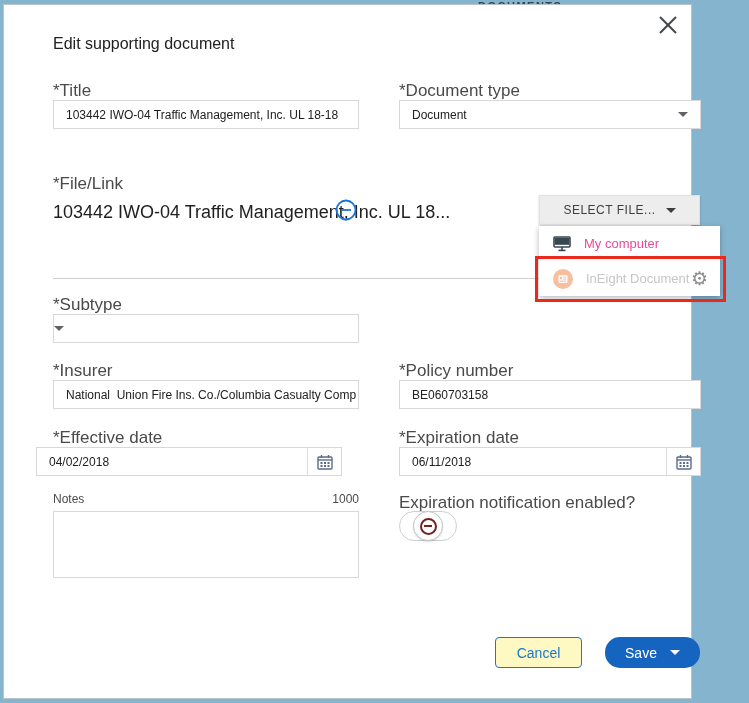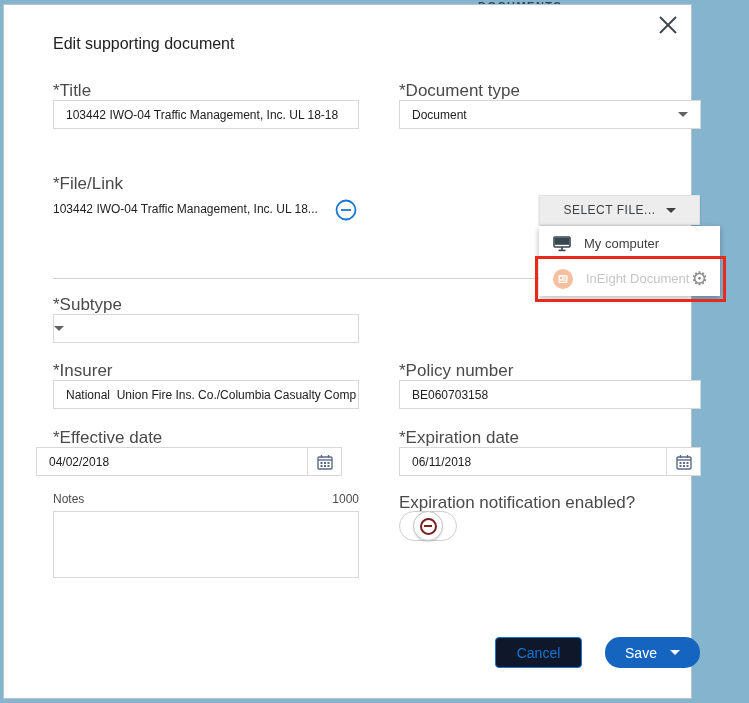--- a/index.html
+++ b/index.html
@@ -10,48 +10,48 @@
   .backdrop-text { position:absolute; left:478px; top:0; font-size:11px; font-weight:bold; color:#2e4654; letter-spacing:1.5px; }
   .dialog { position:absolute; left:3px; top:4px; width:689px; height:695px; background:#ffffff; border:1px solid #b9c3c9; }
   .dlg-title { position:absolute; left:49px; top:30px; font-size:16px; color:#212121; }
   .close-btn { position:absolute; right:8px; top:5px; width:30px; height:30px; cursor:pointer; display:flex; align-items:center; justify-content:center; }
 
   .lbl { position:absolute; font-size:17px; color:#4a4a4a; }
   .field { position:absolute; height:29px; border:1px solid #d8d8d8; background:#fff; display:flex; align-items:center; }
   .field .val { font-size:12px; color:#212121; padding-left:12px; white-space:pre; overflow:hidden; flex:1; }
   .caret-dn { width:0; height:0; border-left:5px solid transparent; border-right:5px solid transparent; border-top:5px solid #5f6368; }
 
-  .file-name { position:absolute; left:49px; top:197px; font-size:12px; color:#212121; }
+  .file-name { position:absolute; left:49px; top:197px; font-size:18px; color:#212121; }
   .minus-circ { position:absolute; left:331px; top:194px; width:22px; height:22px; cursor:pointer; }
 
   .selfile-btn { position:absolute; left:535px; top:190px; width:161px; height:30px; background:#ededed; border:1px solid #e2e2e2; box-shadow:0 1px 2px rgba(0,0,0,0.2); display:flex; align-items:center; justify-content:center; gap:10px; cursor:pointer; }
   .selfile-btn .txt { font-size:12px; color:#3c4043; letter-spacing:0.5px; }
   .selfile-btn .caret-dn { border-top-color:#3c4043; }
 
   .menu { position:absolute; left:535px; top:221px; width:181px; background:#fff; box-shadow:0 2px 6px rgba(0,0,0,0.28); z-index:5; }
   .menu-item { height:35px; display:flex; align-items:center; padding:0 12px 0 14px; cursor:pointer; background:#fff; }
-  .menu-item .mi-label { font-size:13px; color:#404040; margin-left:13px; flex:1; }
+  .menu-item .mi-label { font-size:13px; color:#ec4899; margin-left:13px; flex:1; }
   .menu-item.disabled .mi-label { color:#c6c6c6; }
   .gear { font-size:19px; color:#8d8d8d; line-height:1; cursor:pointer; }
   .red-annot { position:absolute; left:531px; top:251px; width:191px; height:46px; border:3px solid #e8291c; z-index:9; pointer-events:none; }
 
   .divider { position:absolute; left:49px; top:273px; width:487px; height:1px; background:#cfcfcf; }
 
   .date-btn { width:34px; align-self:stretch; border-left:1px solid #dcdcdc; display:flex; align-items:center; justify-content:center; cursor:pointer; }
 
   .notes-row { position:absolute; left:49px; top:487px; width:306px; display:flex; justify-content:space-between; }
   .notes-row span { font-size:12px; color:#4a4a4a; }
   .notes-area { position:absolute; left:49px; top:506px; width:306px; height:67px; border:1px solid #d8d8d8; resize:none; font-family:"Liberation Sans", sans-serif; font-size:13px; padding:6px 10px; color:#212121; }
 
   .toggle { position:absolute; left:395px; top:506px; width:58px; height:30px; border:1px solid #cfcfcf; border-radius:15px; background:#fff; cursor:pointer; }
   .knob { position:absolute; left:13px; top:-1px; width:30px; height:30px; border-radius:50%; background:#fff; border:1px solid #c4c4c4; box-shadow:0 1px 2px rgba(0,0,0,0.15); display:flex; align-items:center; justify-content:center; }
   .knob-glyph { width:17px; height:17px; border:2px solid #7b1f1f; border-radius:50%; display:flex; align-items:center; justify-content:center; }
   .knob-glyph i { display:block; width:8px; height:2px; background:#7b1f1f; }
 
-  .btn-cancel { position:absolute; left:491px; top:632px; width:87px; height:31px; background:#0f172a; border:1px solid #1976d2; border-radius:4px; color:#1976d2; font-size:14px; display:flex; align-items:center; justify-content:center; cursor:pointer; }
+  .btn-cancel { position:absolute; left:491px; top:632px; width:87px; height:31px; background:#fef9c3; border:1px solid #1976d2; border-radius:4px; color:#1976d2; font-size:14px; display:flex; align-items:center; justify-content:center; cursor:pointer; }
   .btn-save { position:absolute; left:601px; top:632px; width:95px; height:31px; background:#1565c0; border:none; border-radius:15px; color:#fff; font-size:14px; display:flex; align-items:center; justify-content:center; gap:13px; cursor:pointer; }
   .btn-save .caret-dn { border-top-color:#ffffff; border-left-width:5px; border-right-width:5px; }
 </style>
 </head>
 <body>
 
 <div class="stage">
   <div class="backdrop-top">
     <span class="backdrop-text">DOCUMENTS</span>
   </div>

